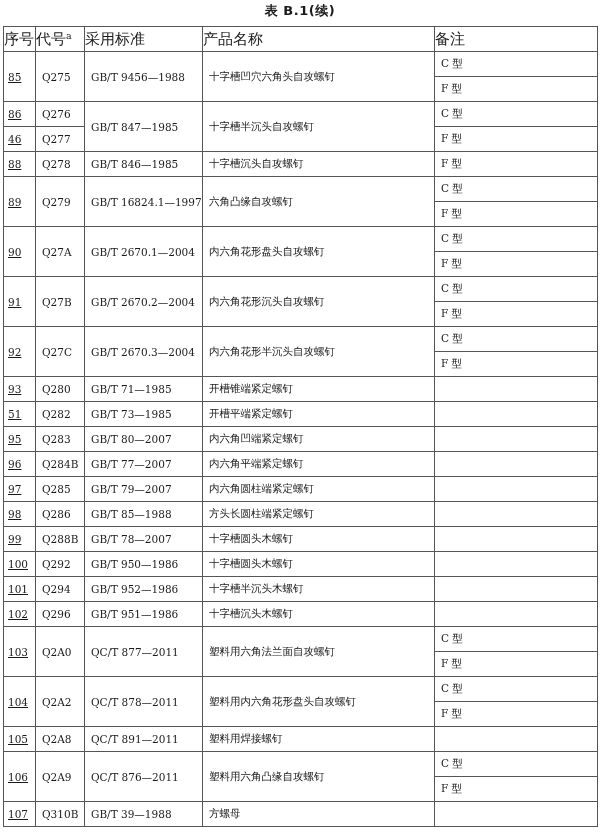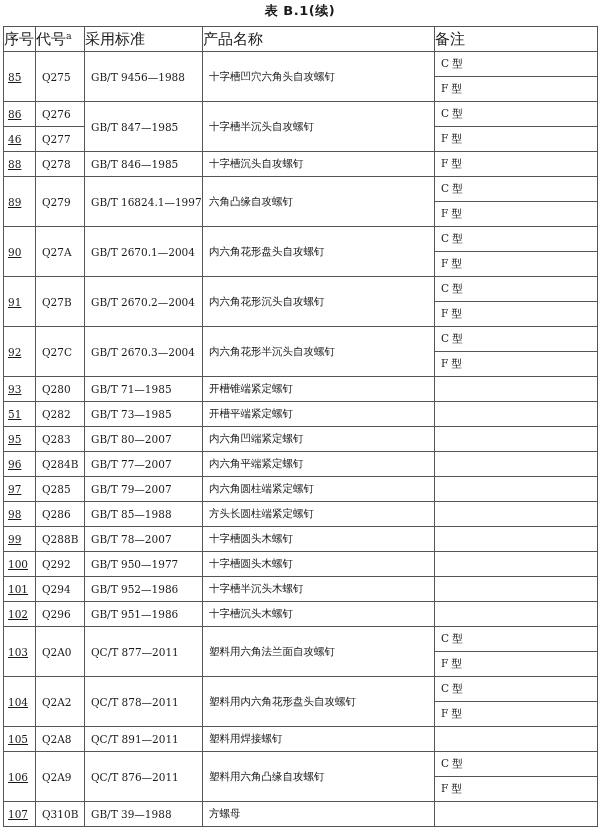--- a/index.html
+++ b/index.html
@@ -185,21 +185,21 @@
       <td class="num">99</td>
       <td>Q288B</td>
       <td>GB/T 78—2007</td>
       <td>十字槽圆头木螺钉</td>
       <td></td>
     </tr>
 
     <tr>
       <td class="num">100</td>
       <td>Q292</td>
-      <td>GB/T 950—1977</td>
+      <td>GB/T 950—1986</td>
       <td>十字槽圆头木螺钉</td>
       <td></td>
     </tr>
 
     <tr>
       <td class="num">101</td>
       <td>Q294</td>
       <td>GB/T 952—1986</td>
       <td>十字槽半沉头木螺钉</td>
       <td></td>

